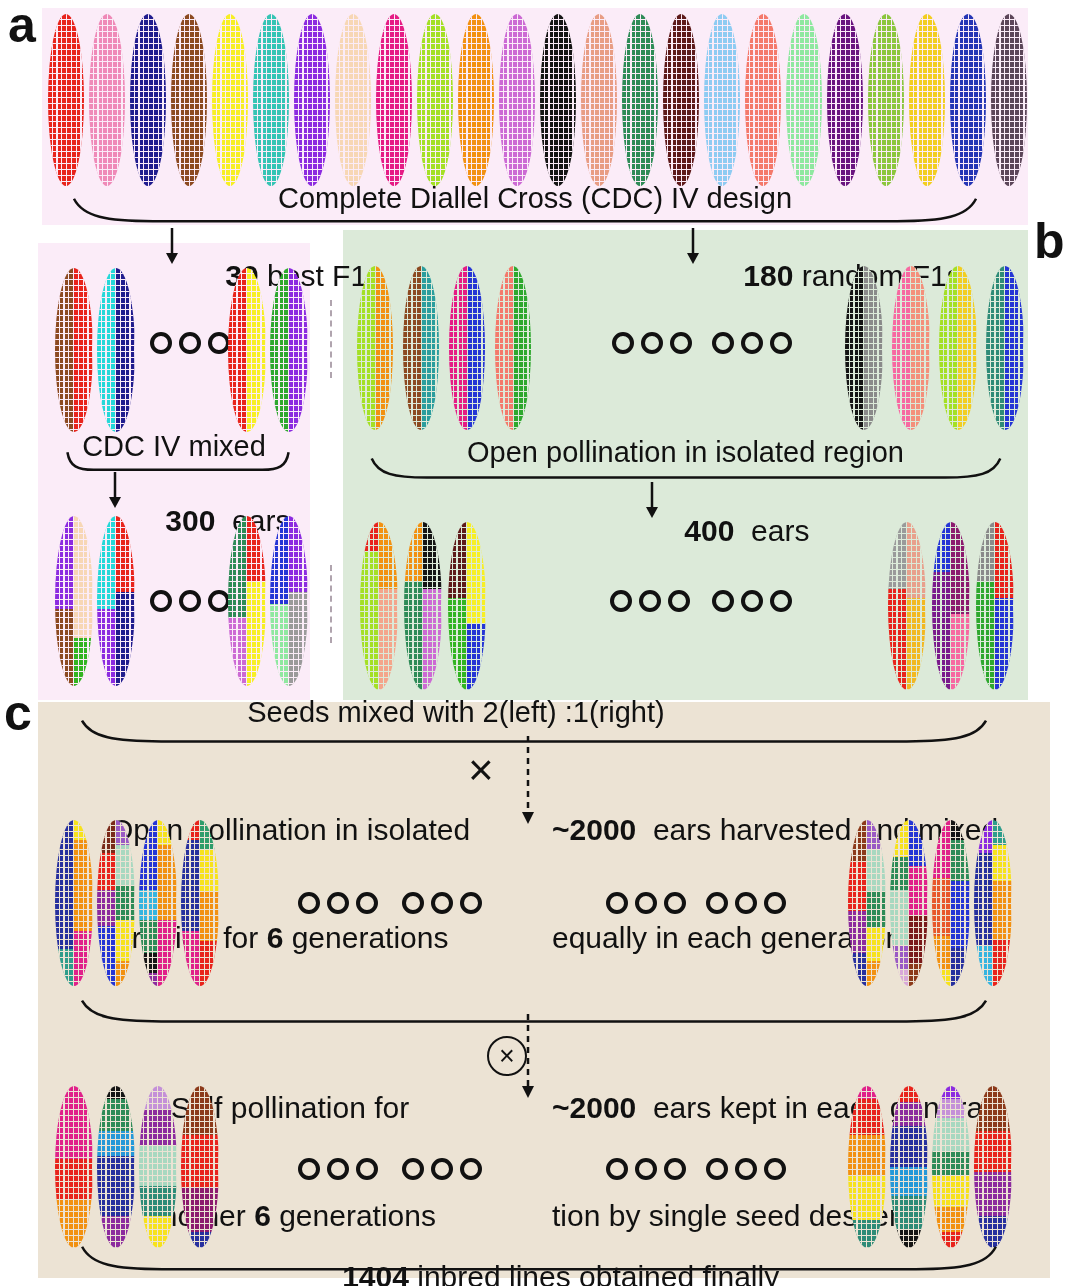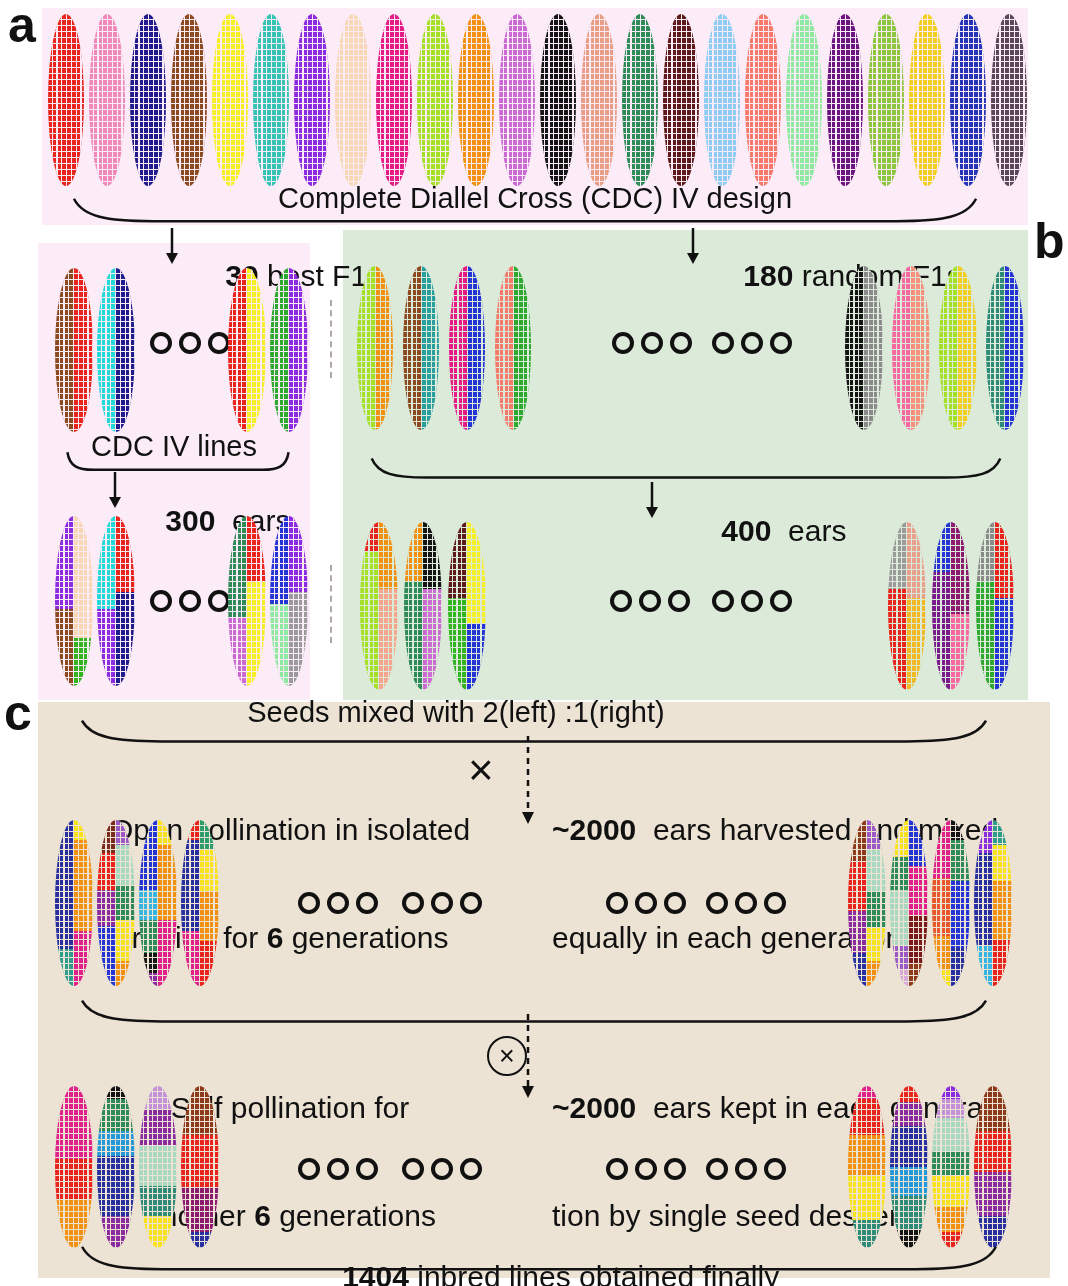--- a/index.html
+++ b/index.html
@@ -170,21 +170,21 @@
         <div class="half l" style="background: linear-gradient(rgb(232, 36, 28) 0%, rgb(232, 36, 28) 100%);"></div>
         <div class="half r" style="background: linear-gradient(rgb(247, 239, 37) 0%, rgb(247, 239, 37) 100%);"></div>
         <div class="kgrid"></div>
       </div>
       <div class="ear" style="width: 38px; height: 164px;">
         <div class="half l" style="background: linear-gradient(rgb(46, 168, 46) 0%, rgb(46, 168, 46) 100%);"></div>
         <div class="half r" style="background: linear-gradient(rgb(140, 43, 224) 0%, rgb(140, 43, 224) 100%);"></div>
         <div class="kgrid"></div>
       </div>
     </div>
-  <div class="cap" style="left:38px;top:430px;width:272px">CDC IV lines</div>
+  <div class="cap" style="left:38px;top:430px;width:272px">CDC IV mixed</div>
   <div class="brace" style="left:64px;top:450px;width:228px;height:22px">
     <svg viewBox="0 0 100 10" preserveAspectRatio="none">
         <path d="M1.5,1 C2.5,7.5 6,9 13,9 L87,9 C94,9 97.5,7.5 98.5,1" fill="none" stroke="#111" stroke-width="2.5" vector-effect="non-scaling-stroke"></path>
       </svg>
   </div>
   <div class="arrow" style="left:106px;top:472px">
     <svg width="18" height="36">
         <line x1="9" y1="0" x2="9" y2="26" stroke="#111" stroke-width="2.5"></line>
         <polygon points="3,25 15,25 9,36" fill="#111"></polygon>
       </svg>
@@ -269,32 +269,33 @@
         <div class="half l" style="background: linear-gradient(rgb(164, 224, 37) 0%, rgb(164, 224, 37) 100%);"></div>
         <div class="half r" style="background: linear-gradient(rgb(242, 206, 33) 0%, rgb(242, 206, 33) 100%);"></div>
         <div class="kgrid"></div>
       </div>
       <div class="ear" style="width: 38px; height: 164px;">
         <div class="half l" style="background: linear-gradient(rgb(46, 139, 119) 0%, rgb(46, 139, 119) 100%);"></div>
         <div class="half r" style="background: linear-gradient(rgb(37, 53, 213) 0%, rgb(37, 53, 213) 100%);"></div>
         <div class="kgrid"></div>
       </div>
     </div>
+  <div class="cap" style="left:343px;top:436px;width:685px">Open pollination in isolated region</div>
   <div class="brace" style="left:362px;top:456px;width:648px;height:24px">
     <svg viewBox="0 0 100 10" preserveAspectRatio="none">
         <path d="M1.5,1 C2.5,7.5 5,9 10,9 L90,9 C95,9 97.5,7.5 98.5,1" fill="none" stroke="#111" stroke-width="2.5" vector-effect="non-scaling-stroke"></path>
       </svg>
   </div>
   <div class="arrow" style="left:643px;top:482px">
     <svg width="18" height="36">
         <line x1="9" y1="0" x2="9" y2="26" stroke="#111" stroke-width="2.5"></line>
         <polygon points="3,25 15,25 9,36" fill="#111"></polygon>
       </svg>
   </div>
-  <div class="flow" style="left:688px;top:480px">
+  <div class="flow" style="left:651px;top:480px">
     <b>400</b><span>  ears</span>
   </div>
   <div class="ear-row" style="left: 360px; top: 522px; gap: 6px; --gap: #dcead9;">
       <div class="ear" style="width: 38px; height: 168px;">
         <div class="half l" style="background: linear-gradient(rgb(232, 36, 28) 0%, rgb(232, 36, 28) 18%, rgb(164, 224, 37) 18%, rgb(164, 224, 37) 100%);"></div>
         <div class="half r" style="background: linear-gradient(rgb(242, 145, 17) 0%, rgb(242, 145, 17) 40%, rgb(244, 165, 139) 40%, rgb(244, 165, 139) 100%);"></div>
         <div class="kgrid"></div>
       </div>
       <div class="ear" style="width: 38px; height: 168px;">
         <div class="half l" style="background: linear-gradient(rgb(242, 145, 17) 0%, rgb(242, 145, 17) 35%, rgb(46, 139, 87) 35%, rgb(46, 139, 87) 100%);"></div>

